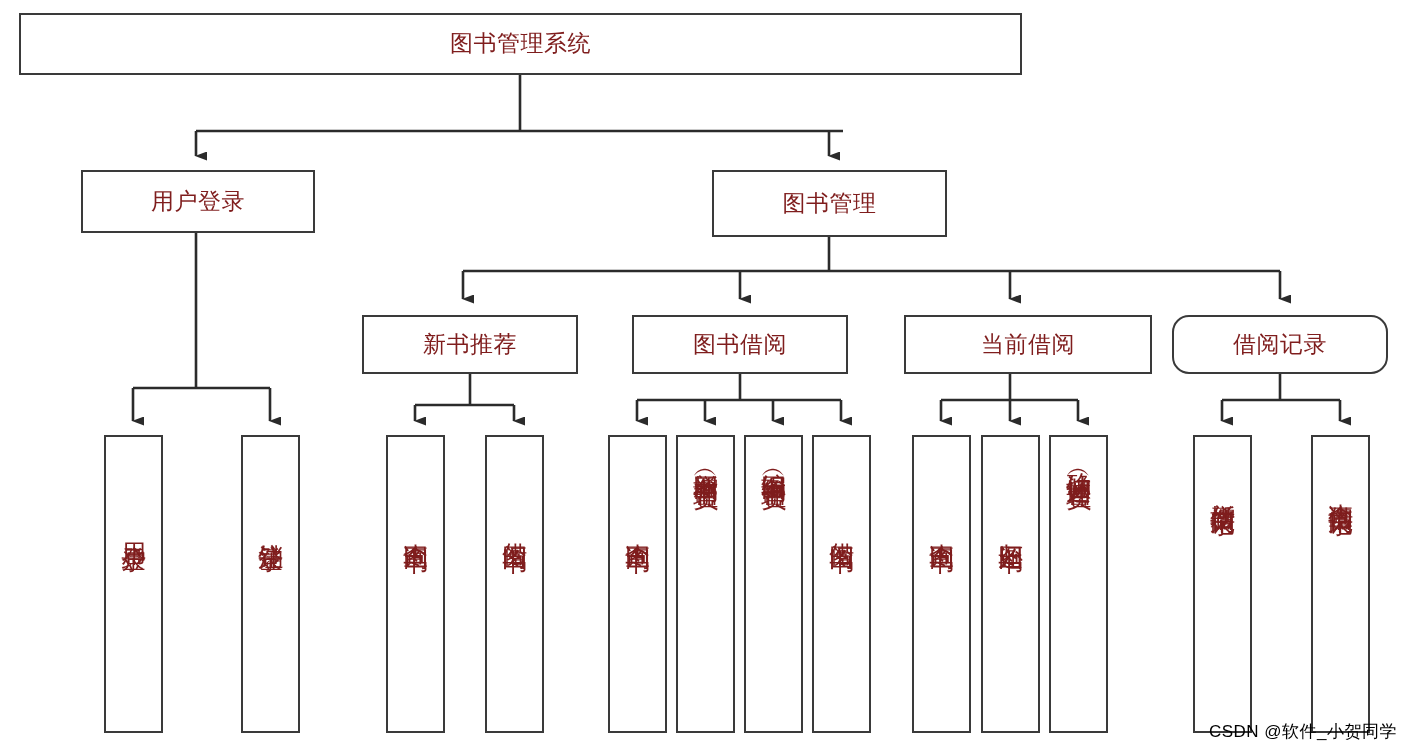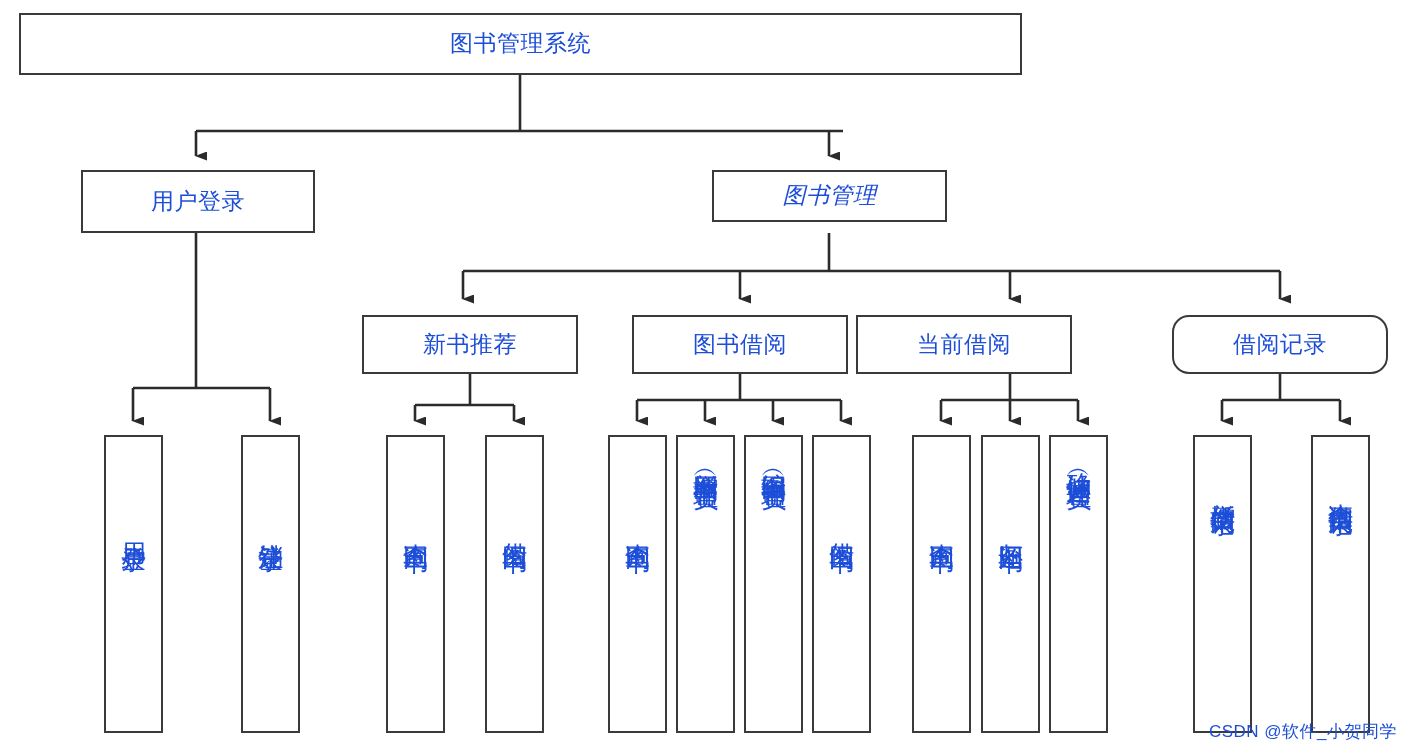--- a/index.html
+++ b/index.html
@@ -30,21 +30,21 @@
     position: absolute;
     box-sizing: border-box;
     background: #ffffff;
     border: 2px solid #3a3a3a;
     display: flex;
     align-items: center;
     justify-content: center;
     z-index: 2;
   }
   .node-label {
-    color: #1d4ed8;
+    color: #7f1d1d;
     text-align: left;
     line-height: 1.18;
     white-space: pre;
   }
   
   .node.horiz .node-label {
     font-size: 23px;
     letter-spacing: 0.5px;
   }
   .node.root .node-label {
@@ -71,21 +71,21 @@
     margin-top: 10px;
   }
   .node.vert.midtall .node-label {
     margin-top: 40px;
   }
   #watermark {
     position: absolute;
     right: 8px;
     bottom: 4px;
     font-size: 17px;
-    color: #1d4ed8;
+    color: #000000;
     letter-spacing: 0.5px;
     z-index: 5;
     user-select: none;
     white-space: nowrap;
   }
 </style>
 </head>
 <body>
 
 <div id="diagram-canvas">
@@ -141,33 +141,33 @@
   </svg>
 
   <div class="node root horiz" style="left:19px; top:13px; width:1003px; height:62px;">
     <span class="node-label">图书管理系统</span>
   </div>
 
   <div class="node horiz" style="left:81px; top:170px; width:234px; height:63px;">
     <span class="node-label">用户登录</span>
   </div>
 
-  <div class="node horiz" style="left:712px; top:170px; width:235px; height:52px;font-style:italic;">
+  <div class="node horiz" style="left:712px; top:170px; width:235px; height:67px;">
     <span class="node-label">图书管理</span>
   </div>
 
   <div class="node horiz" style="left:632px; top:315px; width:216px; height:59px;">
     <span class="node-label">图书借阅</span>
   </div>
 
   <div class="node horiz" style="left:362px; top:315px; width:216px; height:59px;">
     <span class="node-label">新书推荐</span>
   </div>
 
-  <div class="node horiz" style="left:856px; top:315px; width:216px; height:59px;">
+  <div class="node horiz" style="left:904px; top:315px; width:248px; height:59px;">
     <span class="node-label">当前借阅</span>
   </div>
 
   <div class="node horiz" style="left:1172px; top:315px; width:216px; height:59px;border-radius:17px;">
     <span class="node-label">借阅记录</span>
   </div>
 
   <div class="node vert mid" style="left:104px; top:435px; width:59px; height:298px;">
     <span class="node-label">用户登录</span>
   </div>

